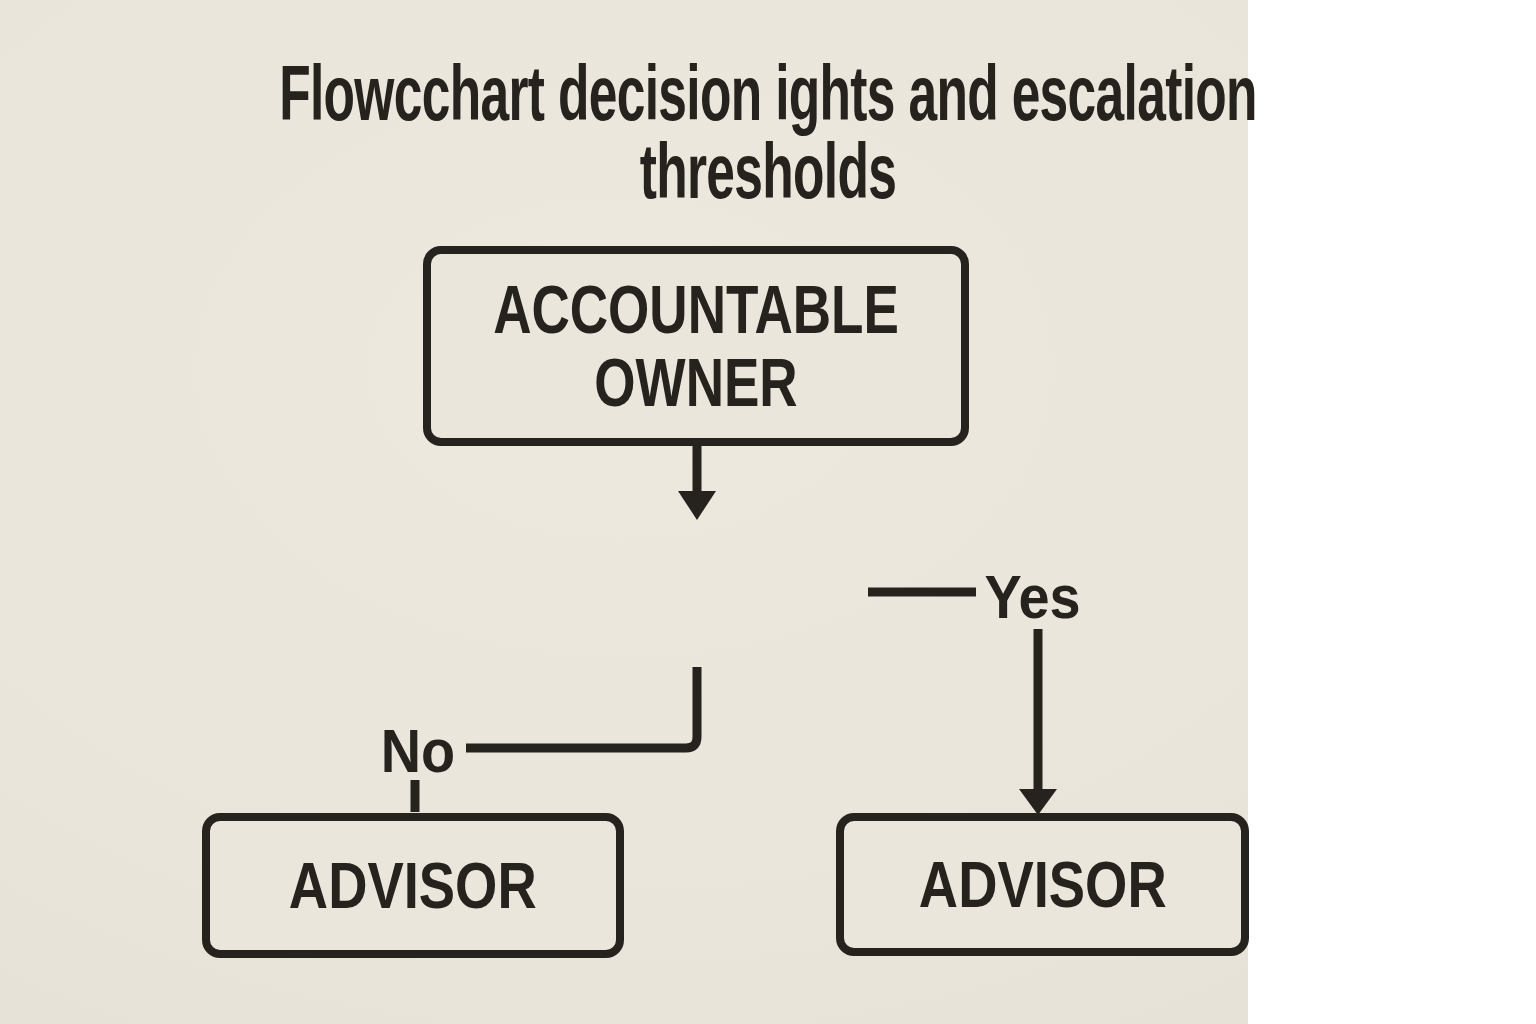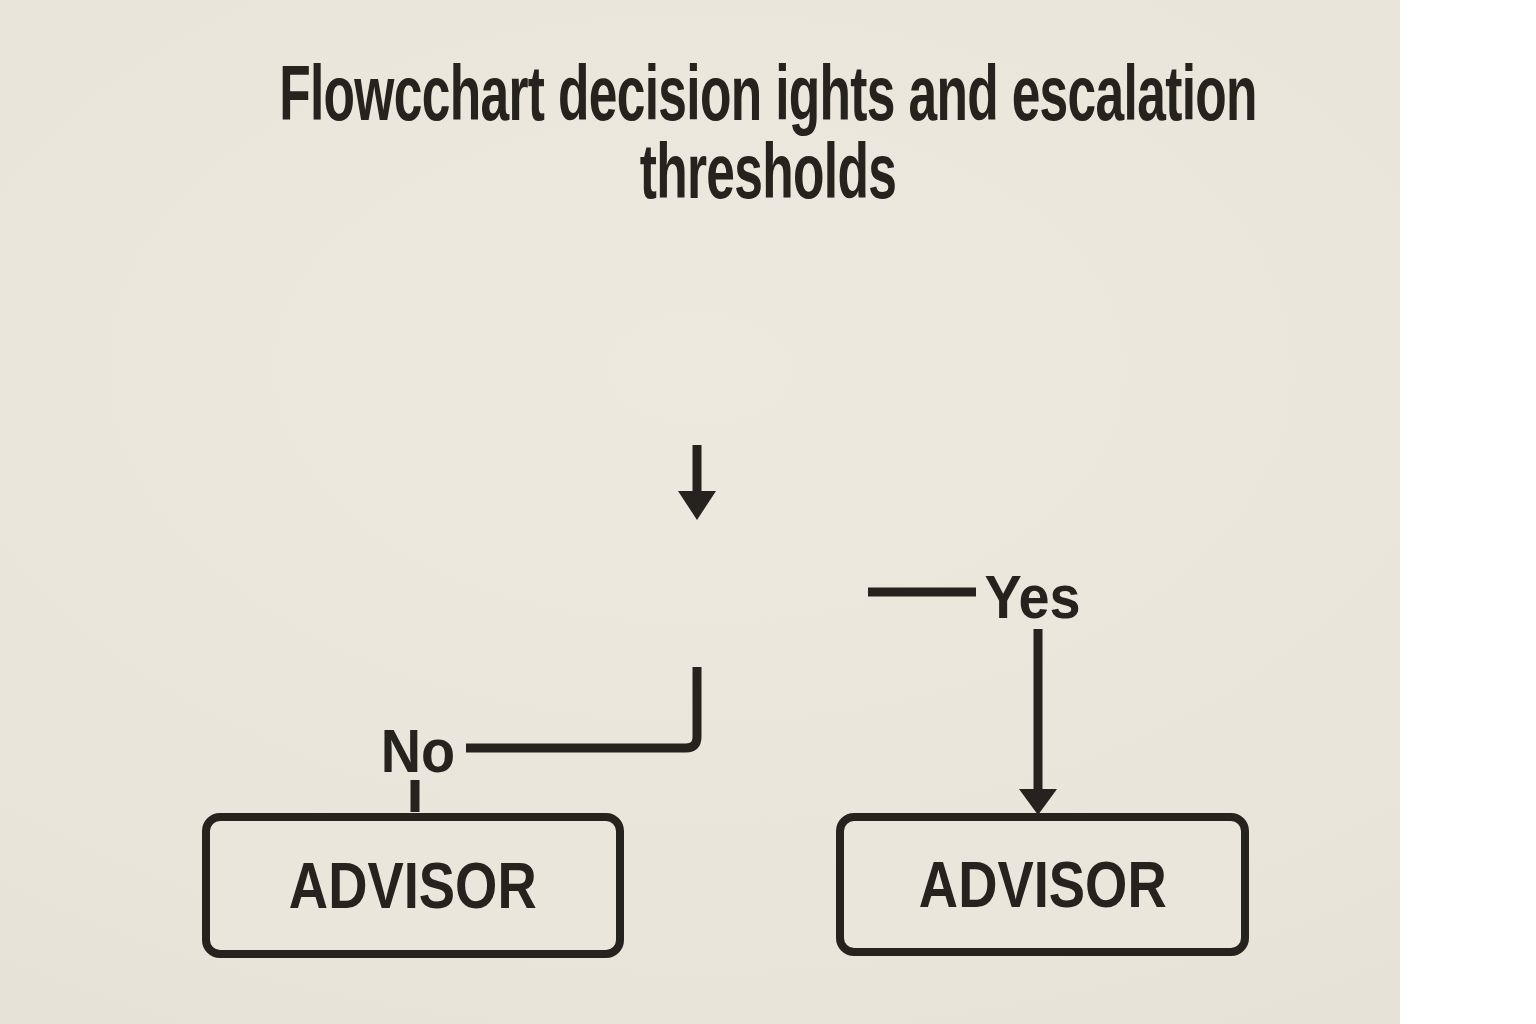--- a/index.html
+++ b/index.html
@@ -1,21 +1,21 @@
 <!DOCTYPE html>
 <html><head>
 <meta charset="utf-8">
 <style>
   * { margin: 0; padding: 0; box-sizing: border-box; }
   html, body { width: 1536px; height: 1024px; overflow: hidden; }
   body { font-family: "Liberation Sans", "DejaVu Sans", sans-serif; }
 
   .stage {
     position: relative;
-    width: 1400px;
+    width: 1248px;
     height: 1024px;
     background:
       radial-gradient(140% 115% at 50% 36%,
         #ede9df 0%,
         #eae5db 45%,
         #e6e1d6 72%,
         #ded9cd 92%,
         #d6d1c5 100%);
     color: #26231f;
   }
@@ -124,20 +124,26 @@
     <line x1="868" y1="592" x2="976" y2="592"></line>
 
     <line x1="1038" y1="629" x2="1038" y2="794"></line>
     <polygon points="1019,789 1057,789 1038,815"></polygon>
 
     <path d="M697 667 L697 737 Q697 748 686 748 L466 748"></path>
 
     <line x1="415" y1="780" x2="415" y2="812"></line>
   </svg>
 
+  <div class="node node-owner">
+    <span class="label">
+      <span>ACCOUNTABLE</span><br>
+      <span>OWNER</span>
+    </span>
+  </div>
 
 
   <div class="node node-advisor-left">
     <span class="label">ADVISOR</span>
   </div>
 
   <div class="node node-advisor-right">
     <span class="label">ADVISOR</span>
   </div>
 

